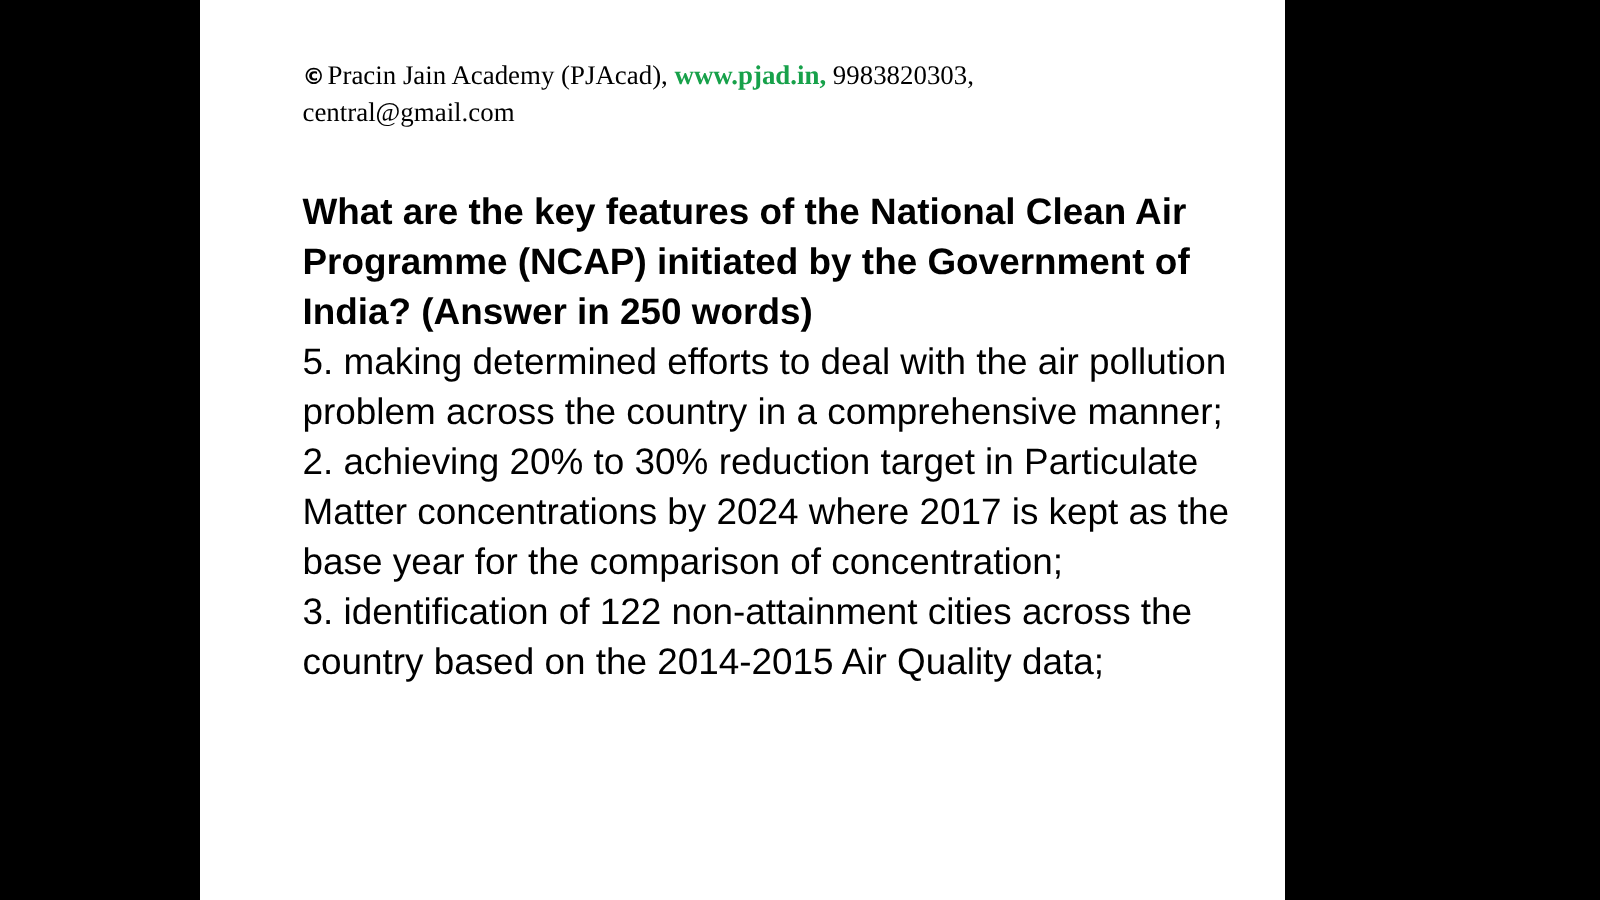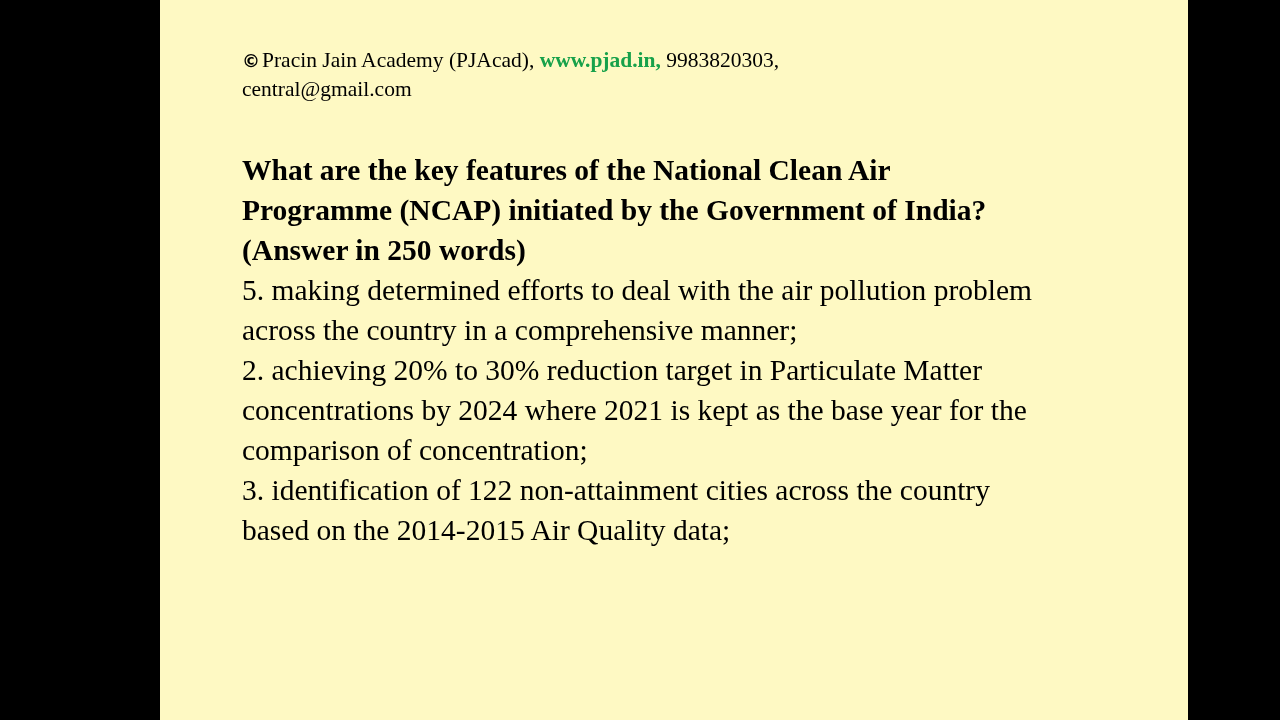--- a/index.html
+++ b/index.html
@@ -13,23 +13,23 @@
     .stage {
       position: relative;
       width: 1280px;
       height: 720px;
       background: #000000;
     }
     .slide {
       position: absolute;
       left: 160px;
       top: 0;
-      width: 1028px;
+      width: 868px;
       height: 720px;
-      background: #fef9c3;
+      background: #ffffff;
     }
     .header {
       position: absolute;
       left: 82px;
       top: 46px;
       width: 700px;
       font-family: "Liberation Serif", "DejaVu Serif", serif;
       font-size: 21.5px;
       line-height: 28px;
       color: #000000;
@@ -44,21 +44,21 @@
     .link {
       color: #17a14a;
       font-weight: bold;
       text-decoration: none;
     }
     .body {
       position: absolute;
       left: 82px;
       top: 150px;
       width: 800px;
-      font-family: Liberation Serif, serif;
+      font-family: Liberation Sans, sans-serif;
       font-size: 29.5px;
       line-height: 40px;
       color: #000000;
     }
     .question {
       font-weight: bold;
       margin: 0;
     }
     .para {
       margin: 0;
@@ -77,18 +77,18 @@
       <span class="copy-icon">©</span><span>Pracin Jain Academy (PJAcad),</span>
       <a class="link">www.pjad.in,</a>
       <span>9983820303,</span>
       <br>
       <span>central@gmail.com</span>
     </div>
 
     <div class="body">
       <p class="question">What are the key features of the National Clean Air Programme (NCAP) initiated by the Government of India? (Answer in 250 words)</p>
       <p class="item">5. making determined efforts to deal with the air pollution problem across the country in a comprehensive manner;</p>
-      <p class="item">2. achieving 20% to 30% reduction target in Particulate Matter concentrations by 2024 where 2021 is kept as the base year for the comparison of concentration;</p>
+      <p class="item">2. achieving 20% to 30% reduction target in Particulate Matter concentrations by 2024 where 2017 is kept as the base year for the comparison of concentration;</p>
       <p class="item">3. identification of 122 non-attainment cities across the country based on the 2014-2015 Air Quality data;</p>
     </div>
 
   </div>
 </div>
 
 </body></html>

